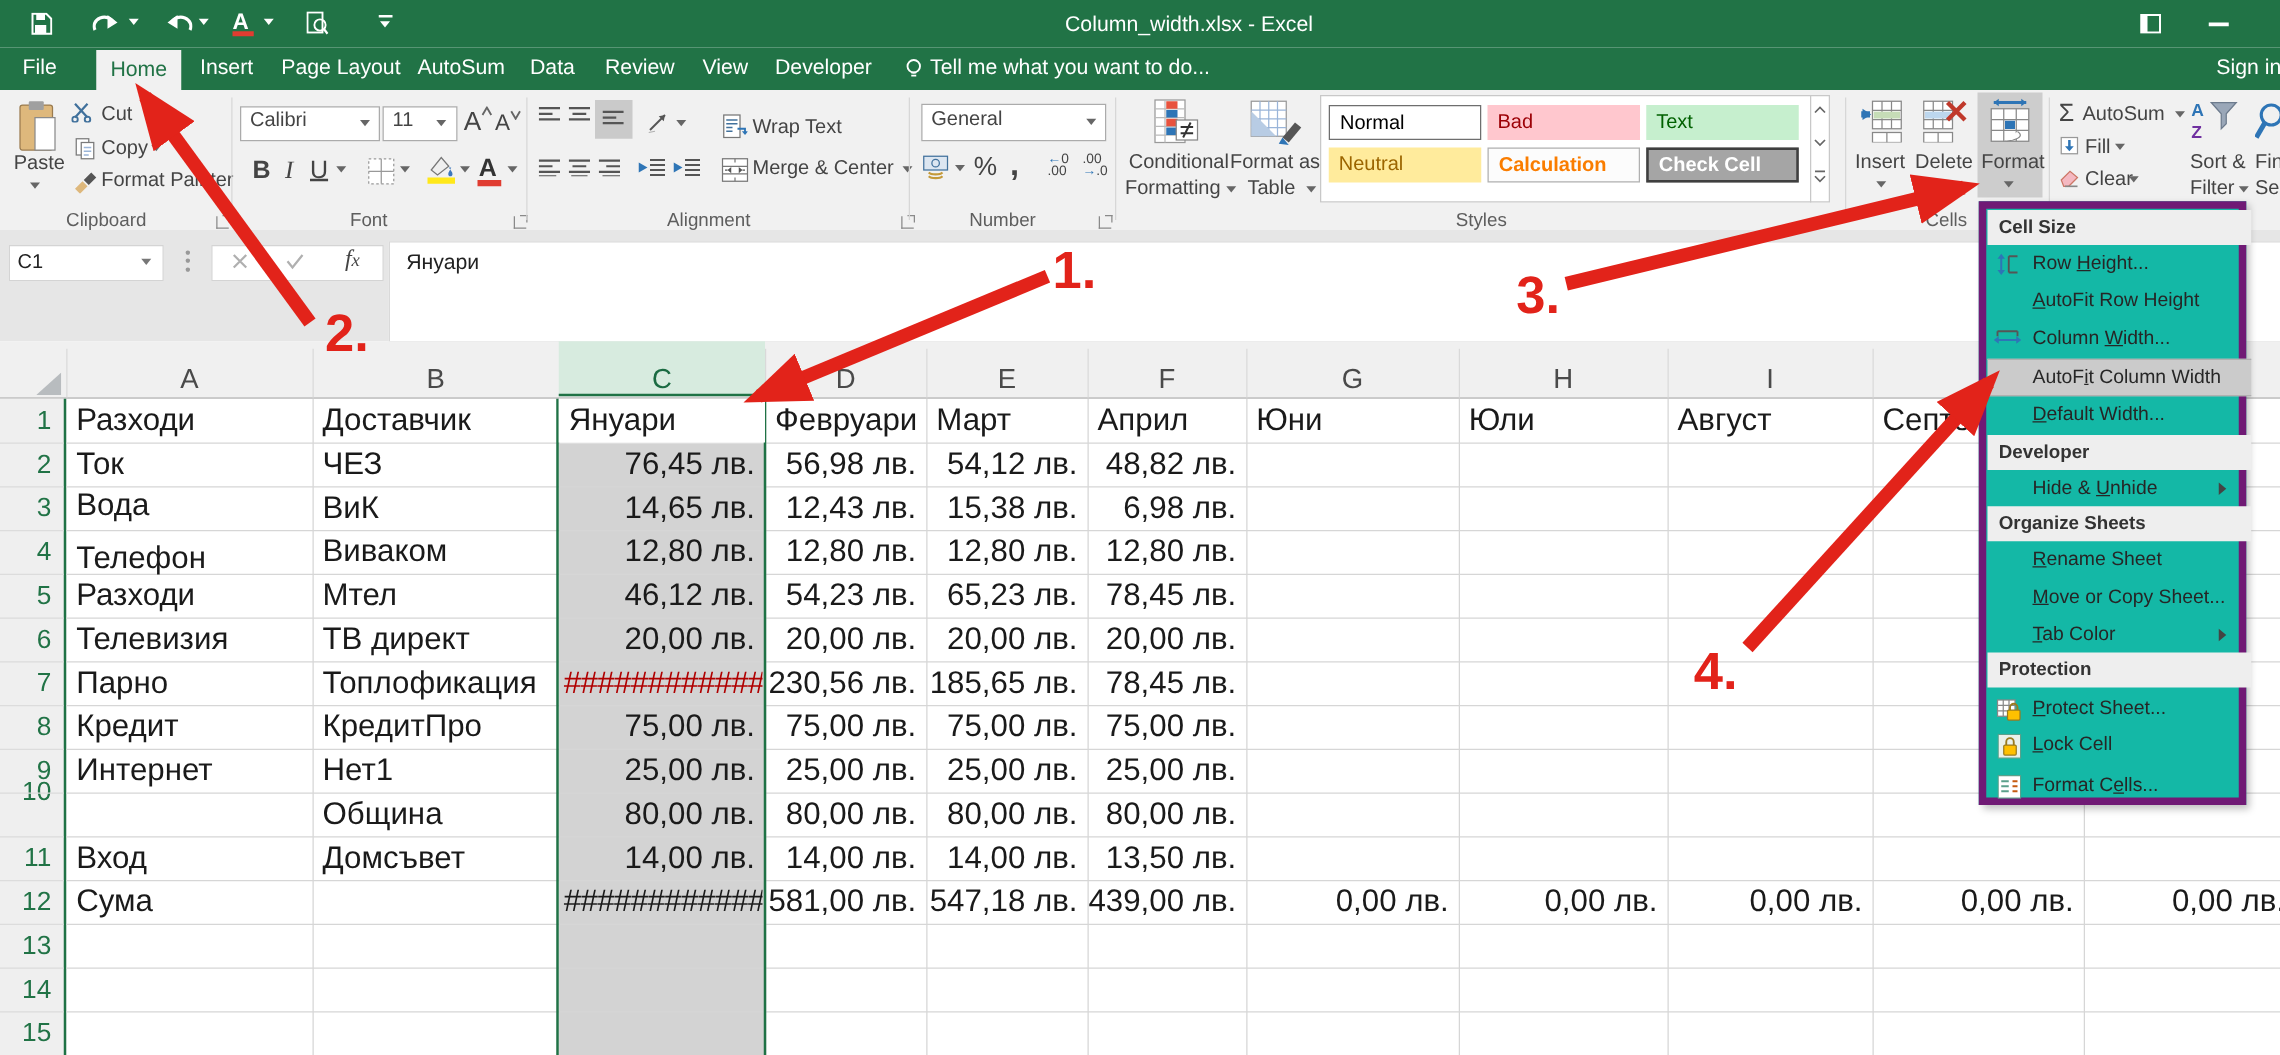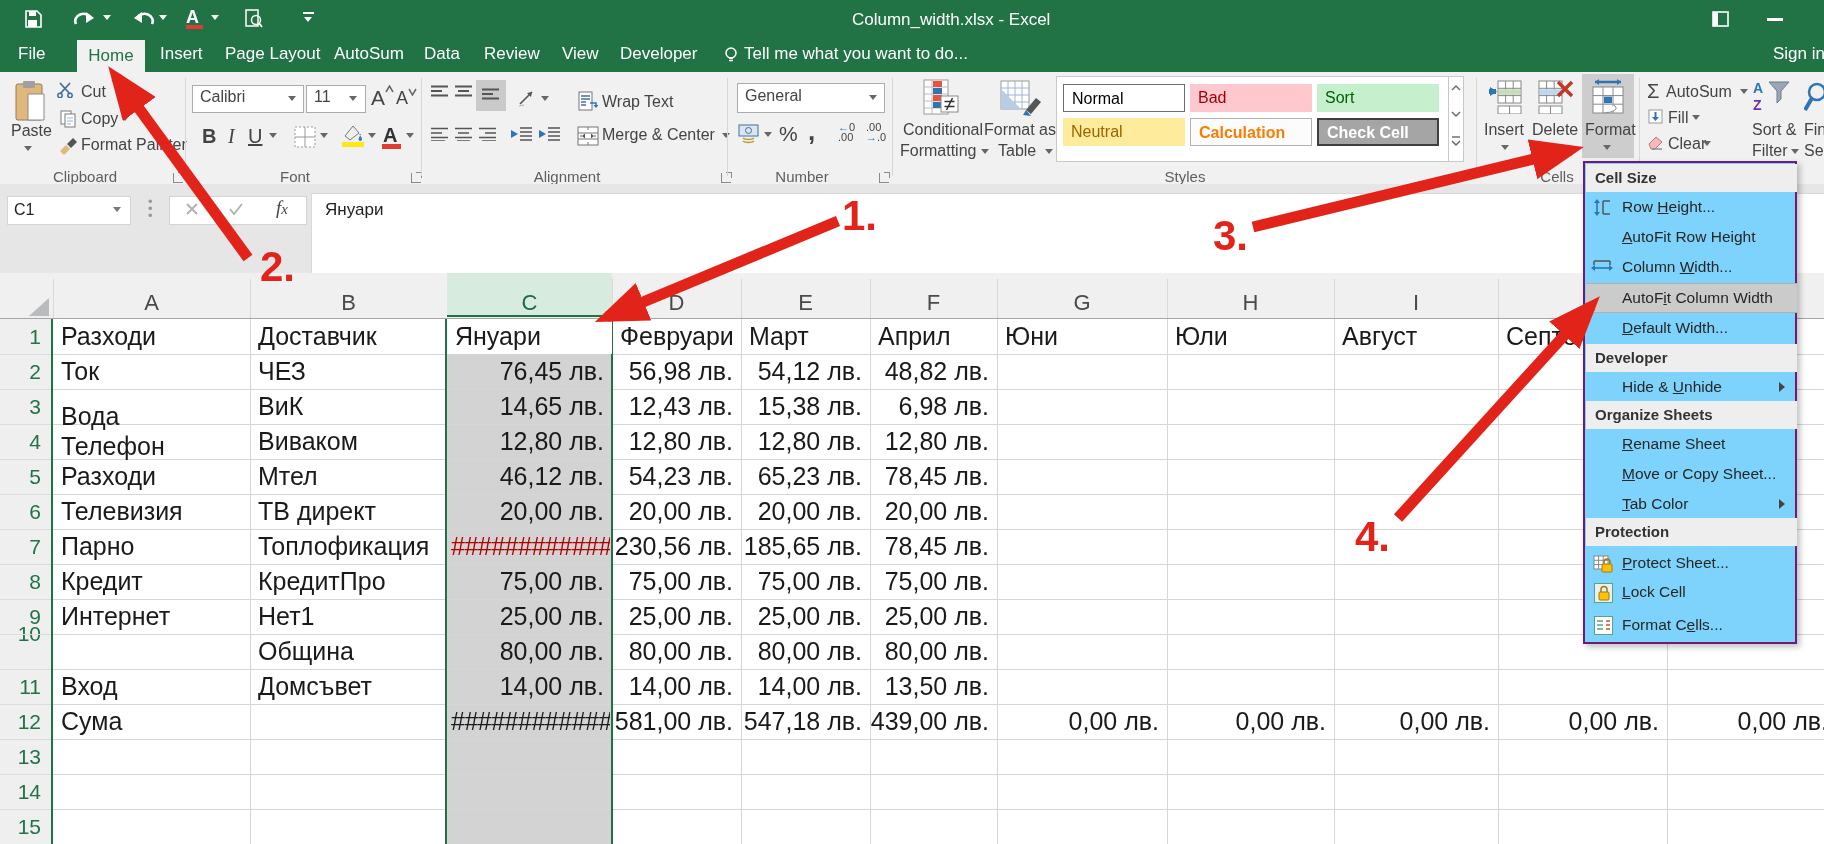--- a/index.html
+++ b/index.html
@@ -32,21 +32,21 @@
   
   #grid{left:0;top:319px;width:1824px;height:525px;background:#fff;}
   .hline{position:absolute;left:53px;width:1771px;height:1px;background:#d6d6d6;}
   .vline{position:absolute;top:0;width:1px;height:525px;background:#d6d6d6;}
   #rowhdr{position:absolute;left:0;top:0;width:51px;height:525px;background:#efefef;border-right:2px solid #1f7245;}
   .rn{position:absolute;left:0;width:41px;height:35px;line-height:35px;font-size:21px;color:#217346;text-align:right;}
   .rhsep{position:absolute;left:0;width:51px;height:1px;background:#dcdcdc;}
   .cell{position:absolute;height:35px;line-height:35px;font-size:25px;color:#1a1a1a;white-space:nowrap;}
   .num{text-align:right;}
   
-  #menu{left:1583px;top:161px;width:214px;height:483px;background:#7dd3fc;border:2px solid #701a75;box-shadow:3px 3px 6px rgba(0,0,0,0.25);box-sizing:border-box;font-size:15.5px;color:#262626;}
+  #menu{left:1583px;top:161px;width:214px;height:483px;background:#14b8a6;border:6px solid #701a75;box-shadow:3px 3px 6px rgba(0,0,0,0.25);box-sizing:border-box;font-size:15.5px;color:#262626;}
   .mhdr{position:absolute;left:1px;width:211px;height:28px;background:#eee;font-weight:bold;color:#333;line-height:28px;padding-left:9px;box-sizing:border-box;font-size:15px;}
   .mitem{position:absolute;left:37px;height:30px;line-height:30px;white-space:nowrap;}
   .msub{position:absolute;right:10px;width:0;height:0;border-top:5px solid transparent;border-bottom:5px solid transparent;border-left:6px solid #444;}
 </style>
 </head>
 <body>
 <div id="stage">
   <div class="abs" id="titlebar">
 
     <svg class="abs" style="left:24px;top:10px" width="18" height="18" viewBox="0 0 18 18">
@@ -255,21 +255,21 @@
         <path d="M26 30 L36 18 l5 4 -10 12z" fill="#555"></path>
         <path d="M26 30 l5 6 -8-1z" fill="#2e75b6"></path>
       </svg>
     <div class="rtxt" style="left:984px;top:49px">Format as</div>
     <div class="rtxt" style="left:998px;top:70px">Table</div>
     <div class="caret" style="left:1045px;top:77px"></div>
 
     <div class="abs" style="left:1056px;top:4px;width:408px;height:86px;background:#fff;border:1px solid #c8c8c8;box-sizing:border-box"></div>
     <div class="stylebox" style="left:1063px;top:12px;background:#fff;border:1px solid #6e6e6e;color:#000">Normal</div>
     <div class="stylebox" style="left:1190px;top:12px;background:#ffc7ce;color:#9c0006">Bad</div>
-    <div class="stylebox" style="left:1317px;top:12px;background:#c6efce;color:#006100">Sort</div>
+    <div class="stylebox" style="left:1317px;top:12px;background:#c6efce;color:#006100">Text</div>
     <div class="stylebox" style="left:1063px;top:46px;background:#ffeb9c;color:#9c6500">Neutral</div>
     <div class="stylebox" style="left:1190px;top:46px;background:#fcfcfc;border:1px solid #b0b0b0;color:#fa7d00;font-weight:bold">Calculation</div>
     <div class="stylebox" style="left:1317px;top:46px;background:#a5a5a5;border:2px solid #3f3f3f;color:#fff;font-weight:bold;line-height:25px">Check Cell</div>
     <div class="abs" style="left:1448px;top:4px;width:16px;height:86px;border-left:1px solid #c8c8c8"></div>
     <svg class="abs" style="left:1451px;top:12px" width="10" height="8" viewBox="0 0 10 8">
         <path d="M1 6 L5 2 L9 6" fill="none" stroke="#666" stroke-width="1.4"></path>
       </svg>
     <svg class="abs" style="left:1451px;top:38px" width="10" height="8" viewBox="0 0 10 8">
         <path d="M1 2 L5 6 L9 2" fill="none" stroke="#666" stroke-width="1.4"></path>
       </svg>
@@ -457,21 +457,21 @@
   <div class="cell" style="left:1005px;top:0px">Юни</div>
   <div class="cell" style="left:1175px;top:0px">Юли</div>
   <div class="cell" style="left:1342px;top:0px">Август</div>
   <div class="cell" style="left:1506px;top:0px">Септемв</div>
   <div class="cell" style="left:61px;top:35px">Ток</div>
   <div class="cell" style="left:258px;top:35px">ЧЕЗ</div>
   <div class="cell num" style="left:447px;top:35px;width:157px">76,45 лв.</div>
   <div class="cell num" style="left:612px;top:35px;width:121px">56,98 лв.</div>
   <div class="cell num" style="left:741px;top:35px;width:121px">54,12 лв.</div>
   <div class="cell num" style="left:870px;top:35px;width:119px">48,82 лв.</div>
-  <div class="cell" style="left:61px;top:80px">Вода</div>
+  <div class="cell" style="left:61px;top:68px">Вода</div>
   <div class="cell" style="left:258px;top:70px">ВиК</div>
   <div class="cell num" style="left:447px;top:70px;width:157px">14,65 лв.</div>
   <div class="cell num" style="left:612px;top:70px;width:121px">12,43 лв.</div>
   <div class="cell num" style="left:741px;top:70px;width:121px">15,38 лв.</div>
   <div class="cell num" style="left:870px;top:70px;width:119px">6,98 лв.</div>
   <div class="cell" style="left:61px;top:110px">Телефон</div>
   <div class="cell" style="left:258px;top:105px">Виваком</div>
   <div class="cell num" style="left:447px;top:105px;width:157px">12,80 лв.</div>
   <div class="cell num" style="left:612px;top:105px;width:121px">12,80 лв.</div>
   <div class="cell num" style="left:741px;top:105px;width:121px">12,80 лв.</div>

